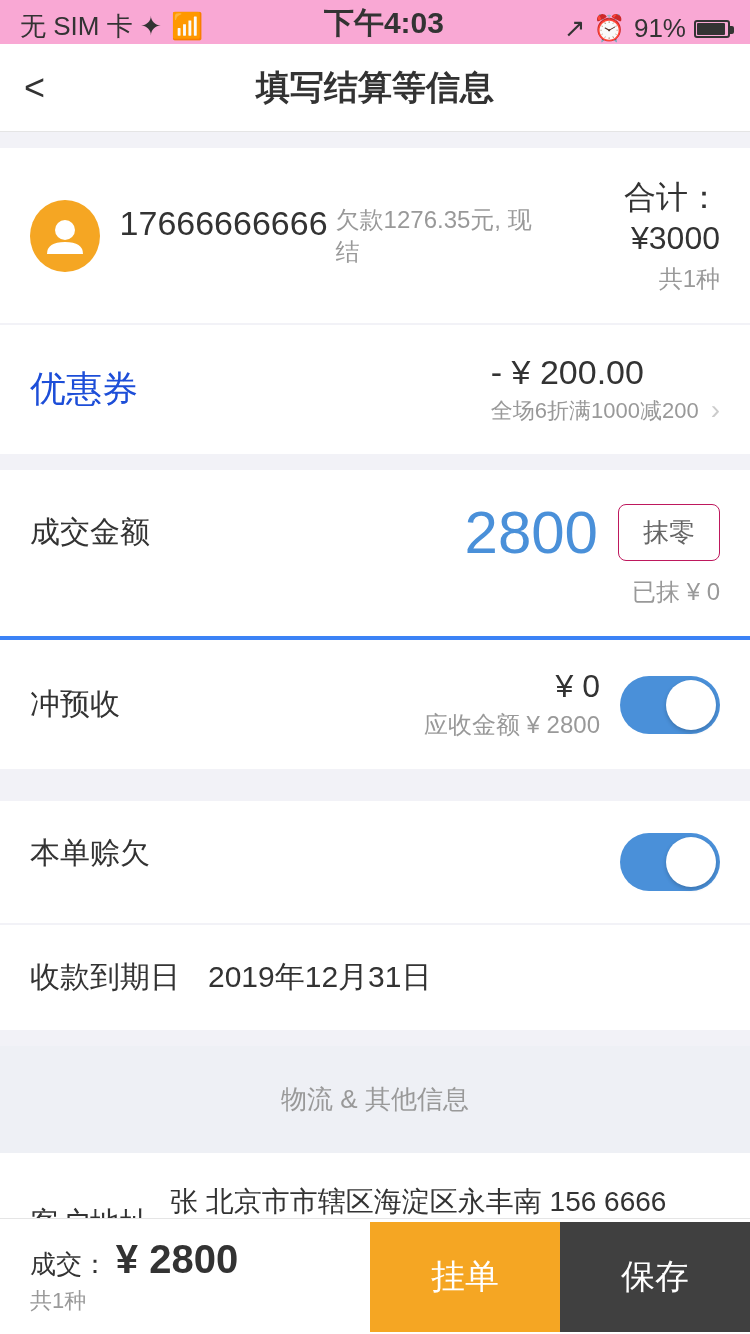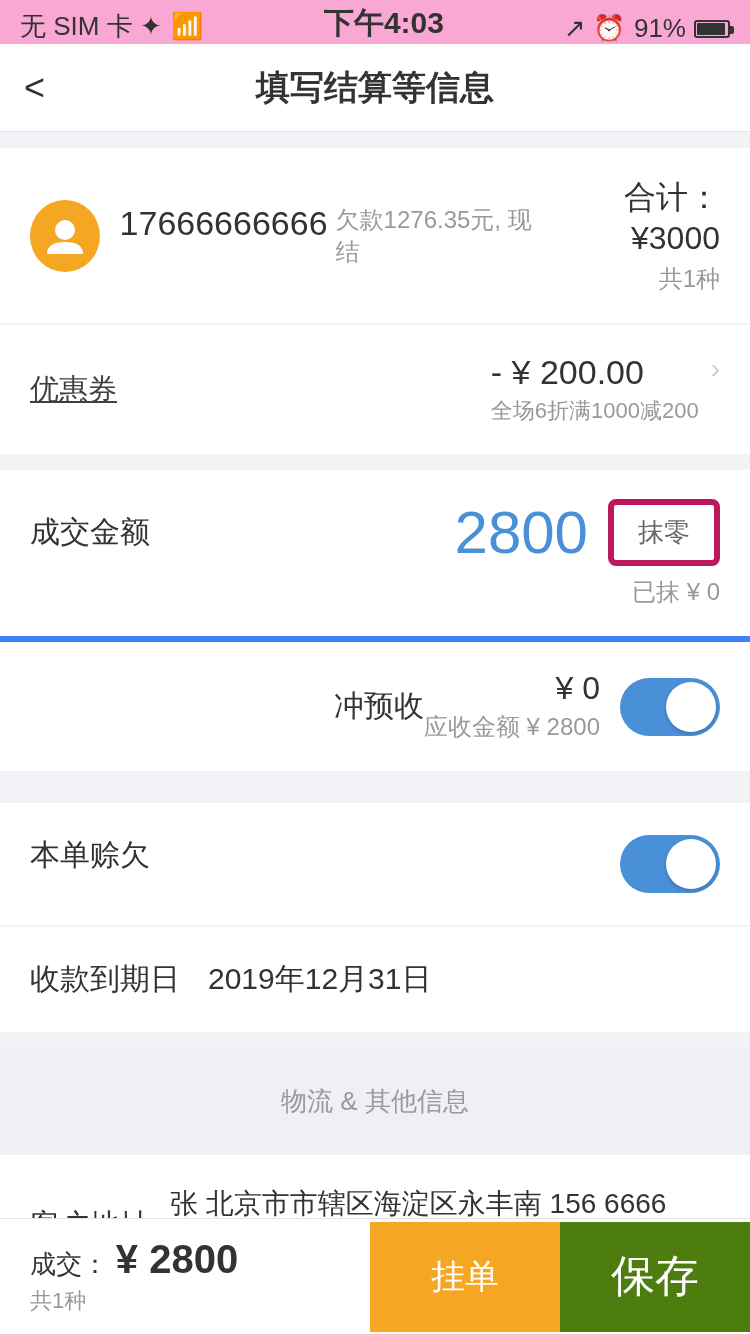--- a/index.html
+++ b/index.html
@@ -84,22 +84,22 @@
 
     
     .coupon-row {
       background: #fff;
       margin-top: 2px;
       padding: 28px 30px;
       display: flex;
       align-items: center;
       justify-content: space-between;
     }
-    .coupon-label { font-size: 29px; color: #404040; text-decoration: underline; }
-    .coupon-right { display: flex; align-items: flex-start; gap: 12px; }
+    .coupon-label { font-size: 36px; color: #1d4ed8; }
+    .coupon-right { display: flex; align-items: flex-end; gap: 12px; }
     .coupon-value { font-size: 34px; color: #333; font-weight: 500; }
     .coupon-desc { font-size: 22px; color: #999; margin-top: 4px; text-align: right; }
     .coupon-chevron { color: #ccc; font-size: 28px; }
 
     
     .section-divider { height: 16px; background: #f2f2f7; }
 
     
     .amount-section {
       background: #fff;
@@ -108,38 +108,38 @@
     .amount-row {
       display: flex;
       align-items: center;
       justify-content: space-between;
       margin-bottom: 8px;
     }
     .amount-label { font-size: 30px; color: #333; }
     .amount-right { display: flex; align-items: center; gap: 20px; }
     .amount-value { font-size: 60px; color: #4a90d9; font-weight: 400; }
     .round-btn {
-      border: 6px solid #be185d;
+      border: 1px solid #be185d;
       border-radius: 8px;
       padding: 10px 24px;
       font-size: 26px;
       color: #666;
       background: #fff;
       cursor: pointer;
     }
     .amount-sub { font-size: 24px; color: #999; text-align: right; }
 
     
     .pre-row {
       background: #fff;
       padding: 28px 30px 28px 30px;
-      border-top: 6px solid #3b82f6;
-      display: flex;
-      align-items: center;
-      justify-content: flex-end;
+      border-top: 4px solid #3b82f6;
+      display: flex;
+      align-items: center;
+      justify-content: space-between;
     }
     .pre-label { font-size: 30px; color: #333; }
     .pre-right { display: flex; align-items: center; gap: 20px; }
     .pre-value-block { text-align: right; }
     .pre-value { font-size: 32px; color: #333; font-weight: 500; }
     .pre-sub { font-size: 24px; color: #999; margin-top: 4px; }
 
     
     .toggle {
       width: 100px;
@@ -247,25 +247,25 @@
       align-items: center;
       justify-content: center;
       font-size: 34px;
       color: #fff;
       font-weight: 500;
       cursor: pointer;
     }
     .bottom-btn-save {
       width: 190px;
       height: 110px;
-      background: #4d7c0f;
-      display: flex;
-      align-items: center;
-      justify-content: center;
-      font-size: 44px;
+      background: #404040;
+      display: flex;
+      align-items: center;
+      justify-content: center;
+      font-size: 34px;
       color: #fff;
       font-weight: 500;
       cursor: pointer;
     }
     .battery { display: inline-block; width: 36px; height: 18px; border: 2px solid #333; border-radius: 3px; position: relative; vertical-align: middle; }
     .battery::after { content: ''; position: absolute; right: -6px; top: 4px; width: 4px; height: 8px; background: #333; border-radius: 0 2px 2px 0; }
     .battery-fill { position: absolute; left: 1px; top: 1px; bottom: 1px; width: 88%; background: #333; border-radius: 1px; }
   </style>
 </head>
 <body>

